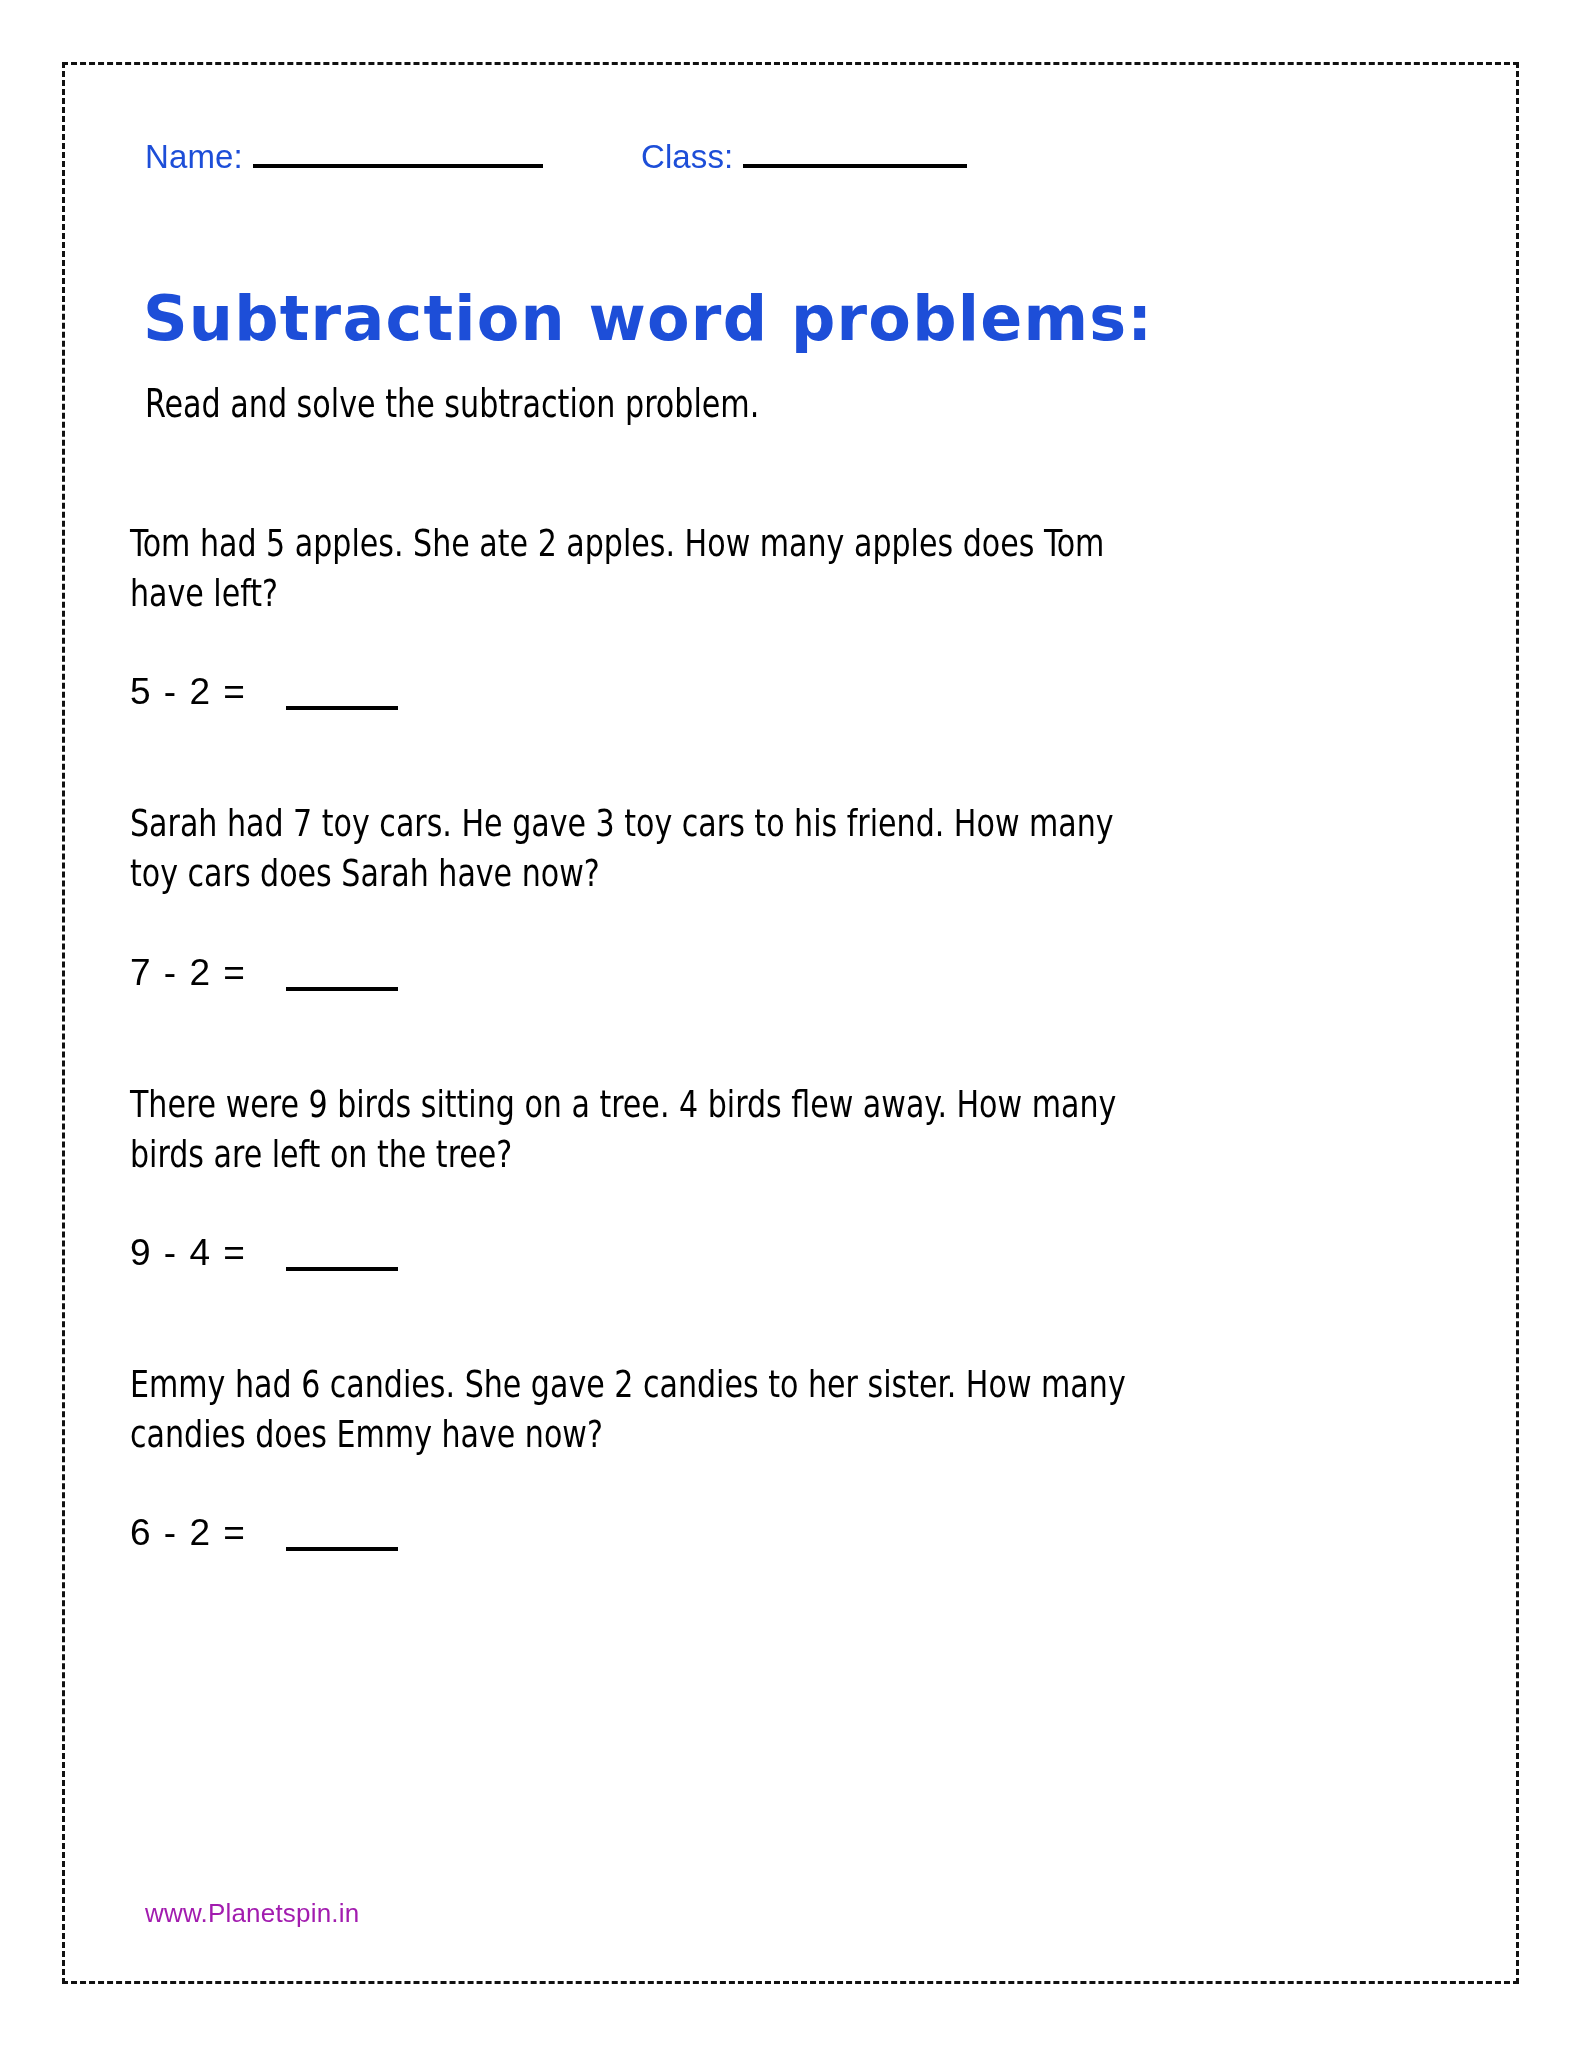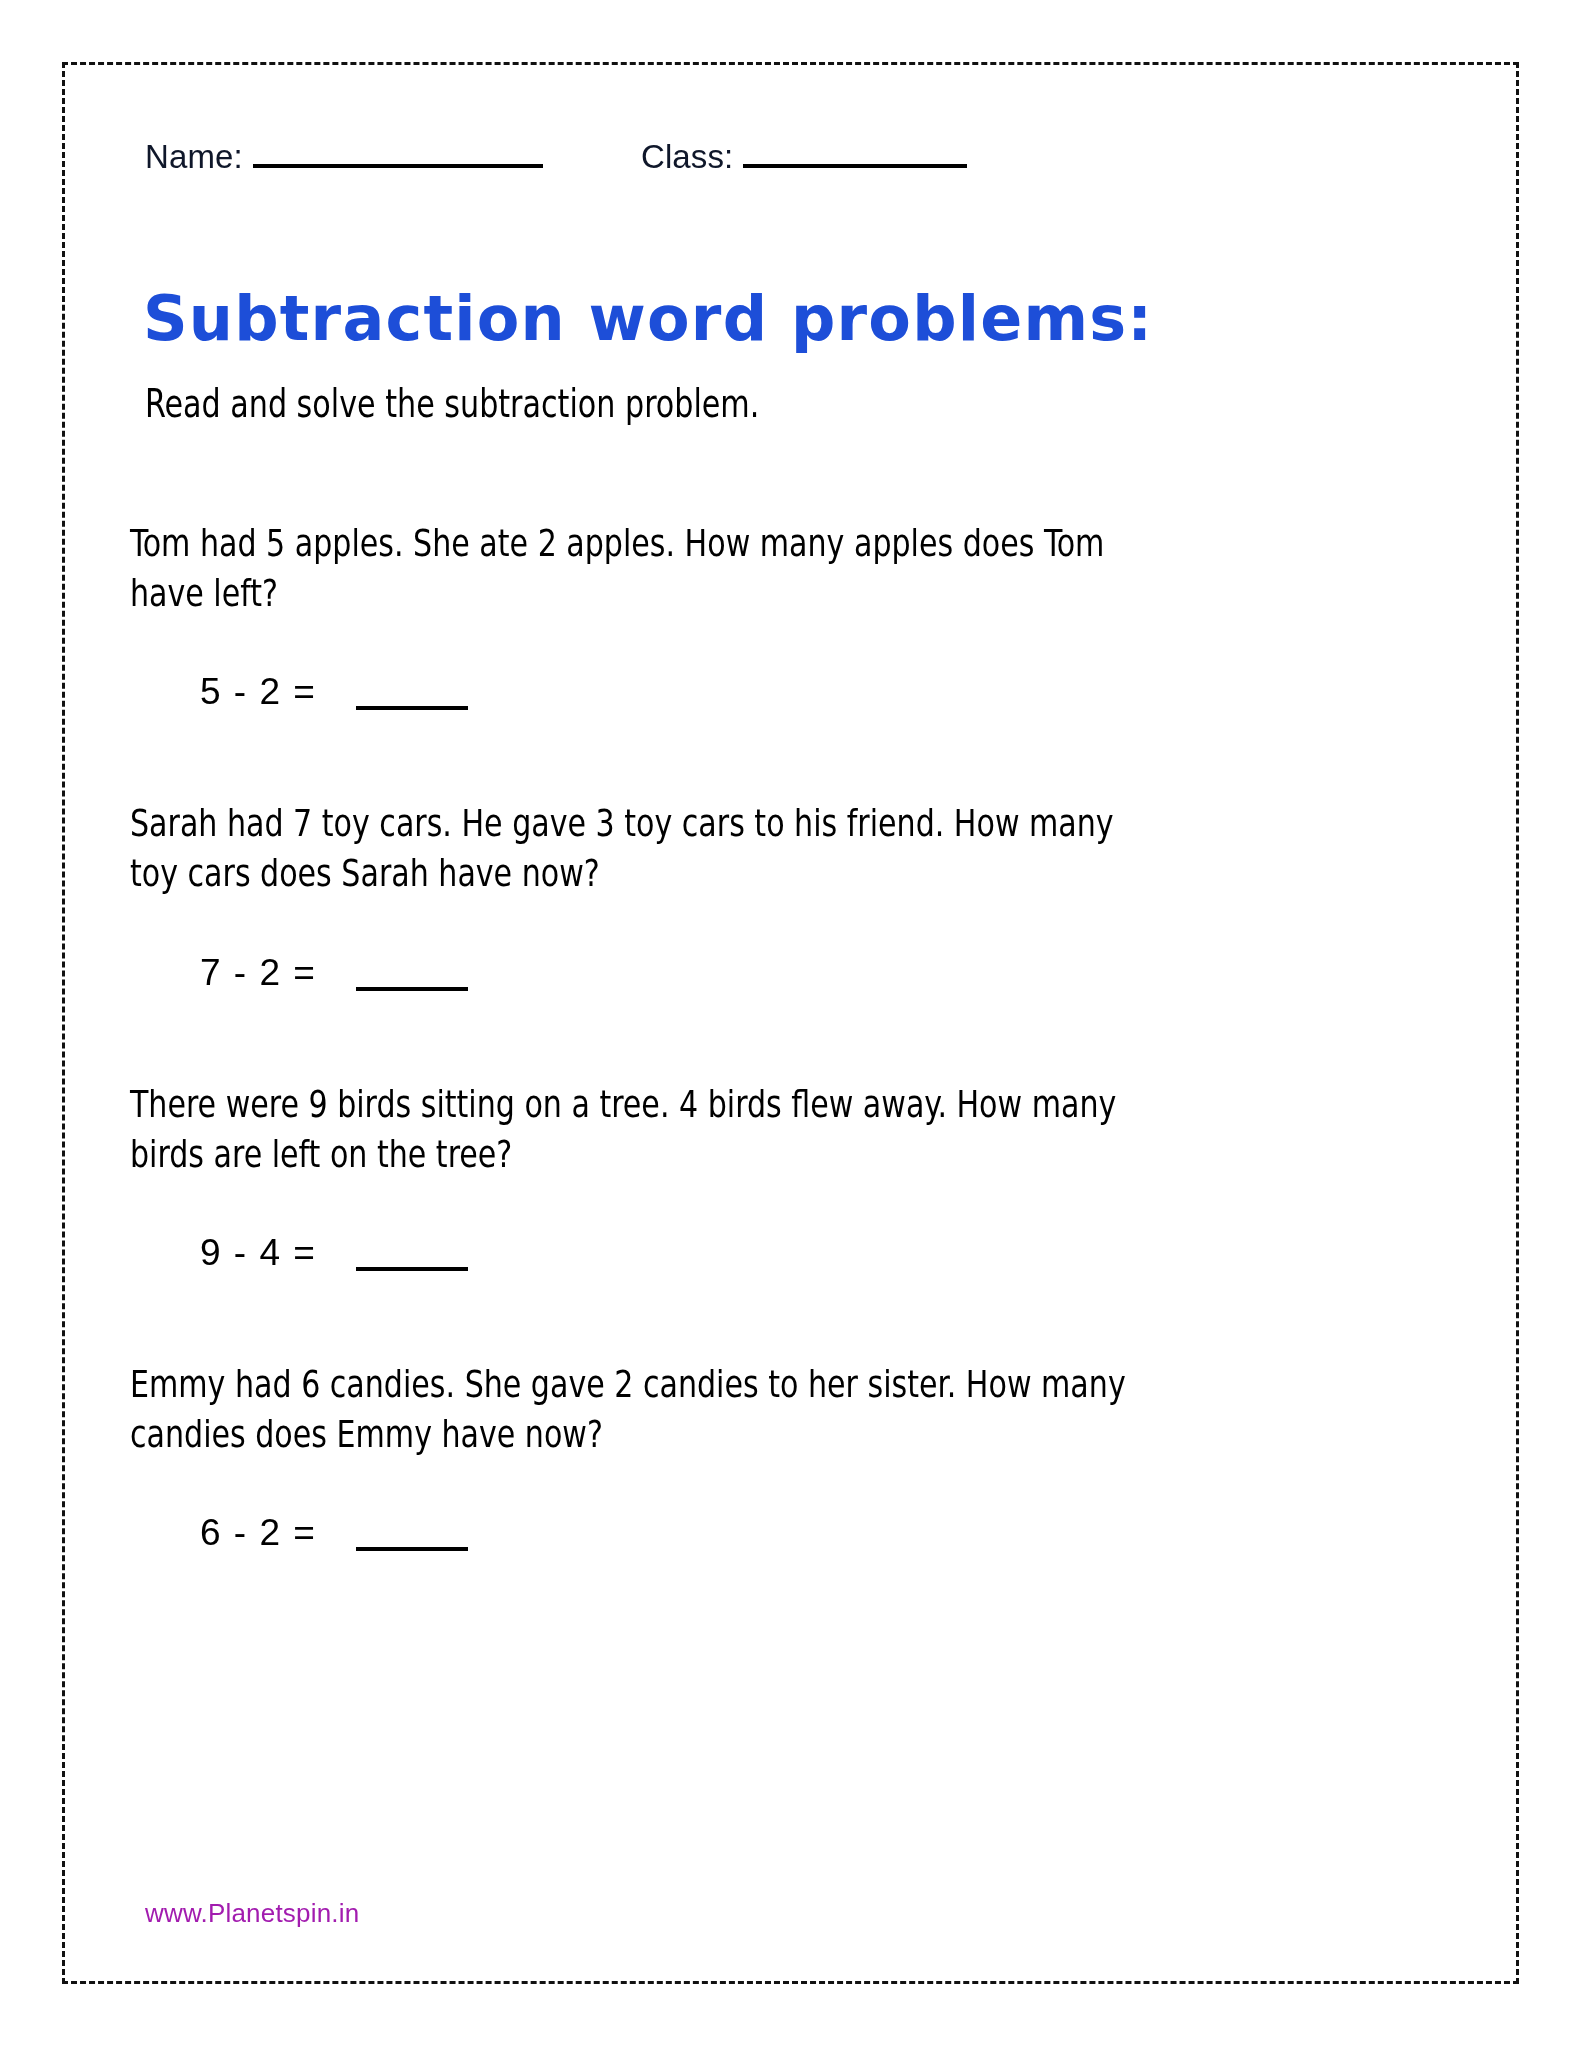--- a/index.html
+++ b/index.html
@@ -45,21 +45,21 @@
   .field {
     position: absolute;
     display: flex;
     align-items: baseline;
     white-space: nowrap;
   }
   .field-label {
     font-family: "Liberation Sans", sans-serif;
     font-size: 33px;
     font-weight: 400;
-    color: #0f172a;
+    color: #1d4ed8;
     letter-spacing: 0.1px;
   }
   .field-blank {
     display: inline-block;
     border-bottom: 4px solid #000000;
     margin-left: 10px;
     height: 28px;
   }
   #name-field { left: 0px; top: 0px; }
   #name-blank { width: 290px; }
@@ -114,21 +114,20 @@
     font-weight: 400;
     line-height: 1.32;
     color: #000000;
     width: 1160px;
     transform: scaleX(0.88);
     transform-origin: left top;
     letter-spacing: 0px;
   }
   .problem-equation-row {
     margin-top: 36px;
-    margin-left: 70px;
     display: flex;
     align-items: flex-end;
     height: 56px;
     gap: 28px;
   }
   .problem-equation {
     font-family: "Liberation Sans", sans-serif;
     font-size: 37px;
     font-weight: 400;
     color: #000000;

